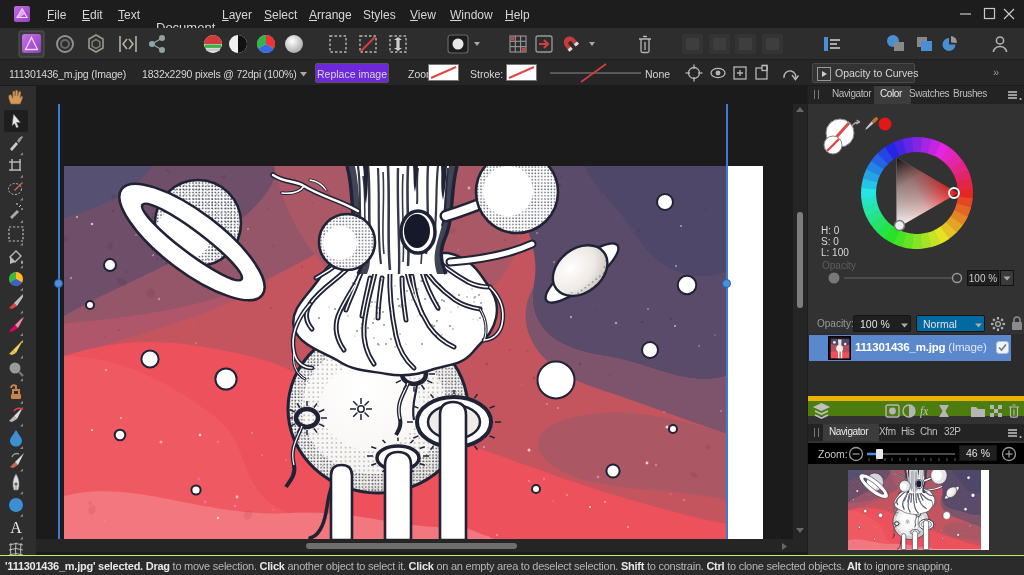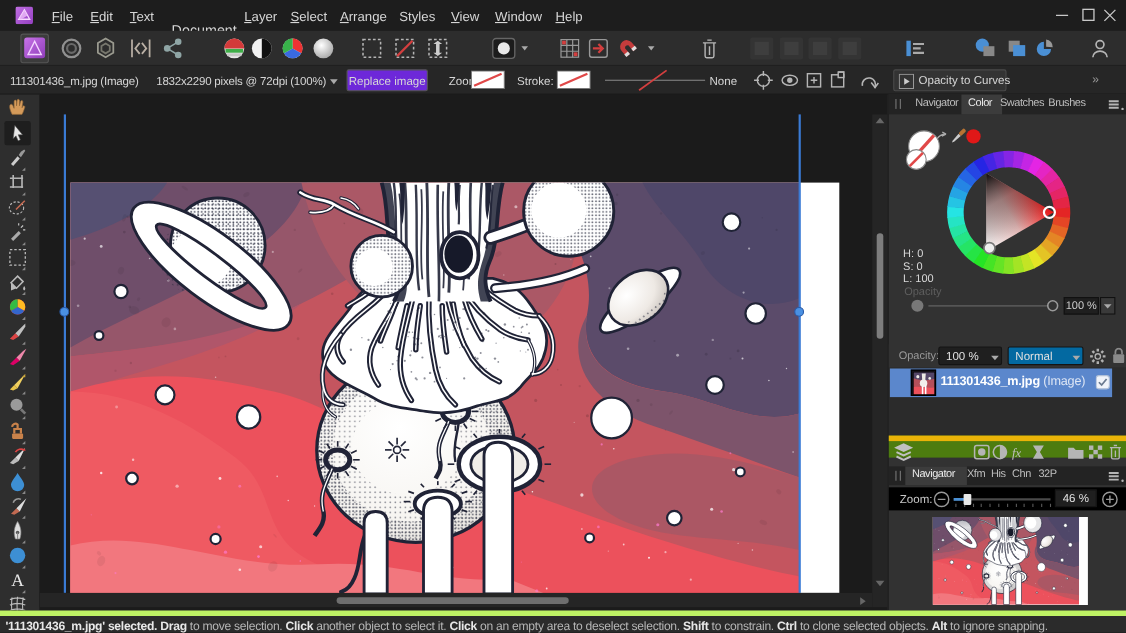--- a/index.html
+++ b/index.html
@@ -1473,14 +1473,14 @@
 <g transform="rotate(37 128 76)">
         <path d="M40,76 a88,30 0 1,0 176,0 a88,30 0 1,0 -176,0 M66,76 a62,11 0 1,0 124,0 a62,11 0 1,0 -124,0" fill="#fff" fill-rule="evenodd" stroke="#202336" stroke-width="2.6"></path>
       </g>
 <g transform="rotate(-38 518 107)">
 <ellipse cx="518" cy="107" rx="45" ry="13" fill="#fff" stroke="#202336" stroke-width="2.4"></ellipse>
 <ellipse cx="518" cy="104" rx="30" ry="22" fill="url(#satg)" stroke="#202336" stroke-width="2.4"></ellipse>
 <path d="M488,104 a30,22 0 0,0 60,0 a30,16 0 0,1 -60,0 Z" fill="url(#dots2)" opacity="0.7"></path>
 </g>
 </svg>
 </div>
-<div class="ab" style="left:0;top:555px;width:1024px;height:20px;background:#2b2b2b;border-top:5px solid #bef264">
+<div class="ab" style="left:0;top:555px;width:1024px;height:20px;background:#2b2b2b;border-top:1px solid #bef264">
 <div class="ab" style="left:5px;top:4px;font-size:11px;color:#b5b5b5;letter-spacing:-0.25px;white-space:nowrap"><b style="color:#e8e8e8">'111301436_m.jpg' selected.</b> <b style="color:#e8e8e8">Drag</b> to move selection. <b style="color:#e8e8e8">Click</b> another object to select it. <b style="color:#e8e8e8">Click</b> on an empty area to deselect selection. <b style="color:#e8e8e8">Shift</b> to constrain. <b style="color:#e8e8e8">Ctrl</b> to clone selected objects. <b style="color:#e8e8e8">Alt</b> to ignore snapping.</div>
 </div>
 </body></html>

